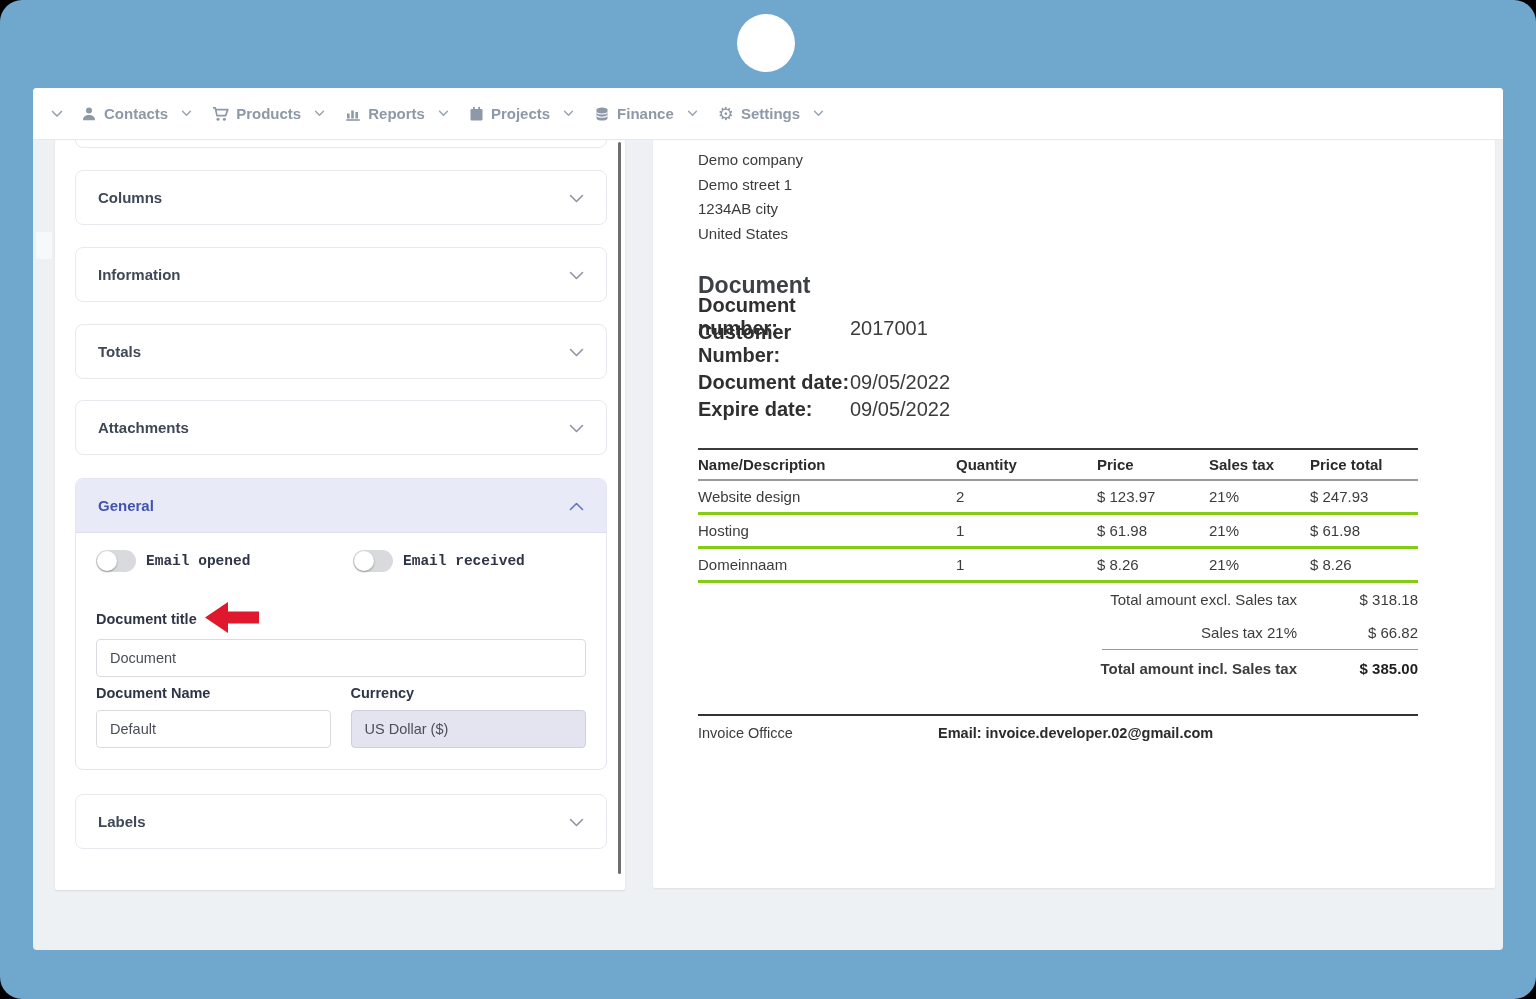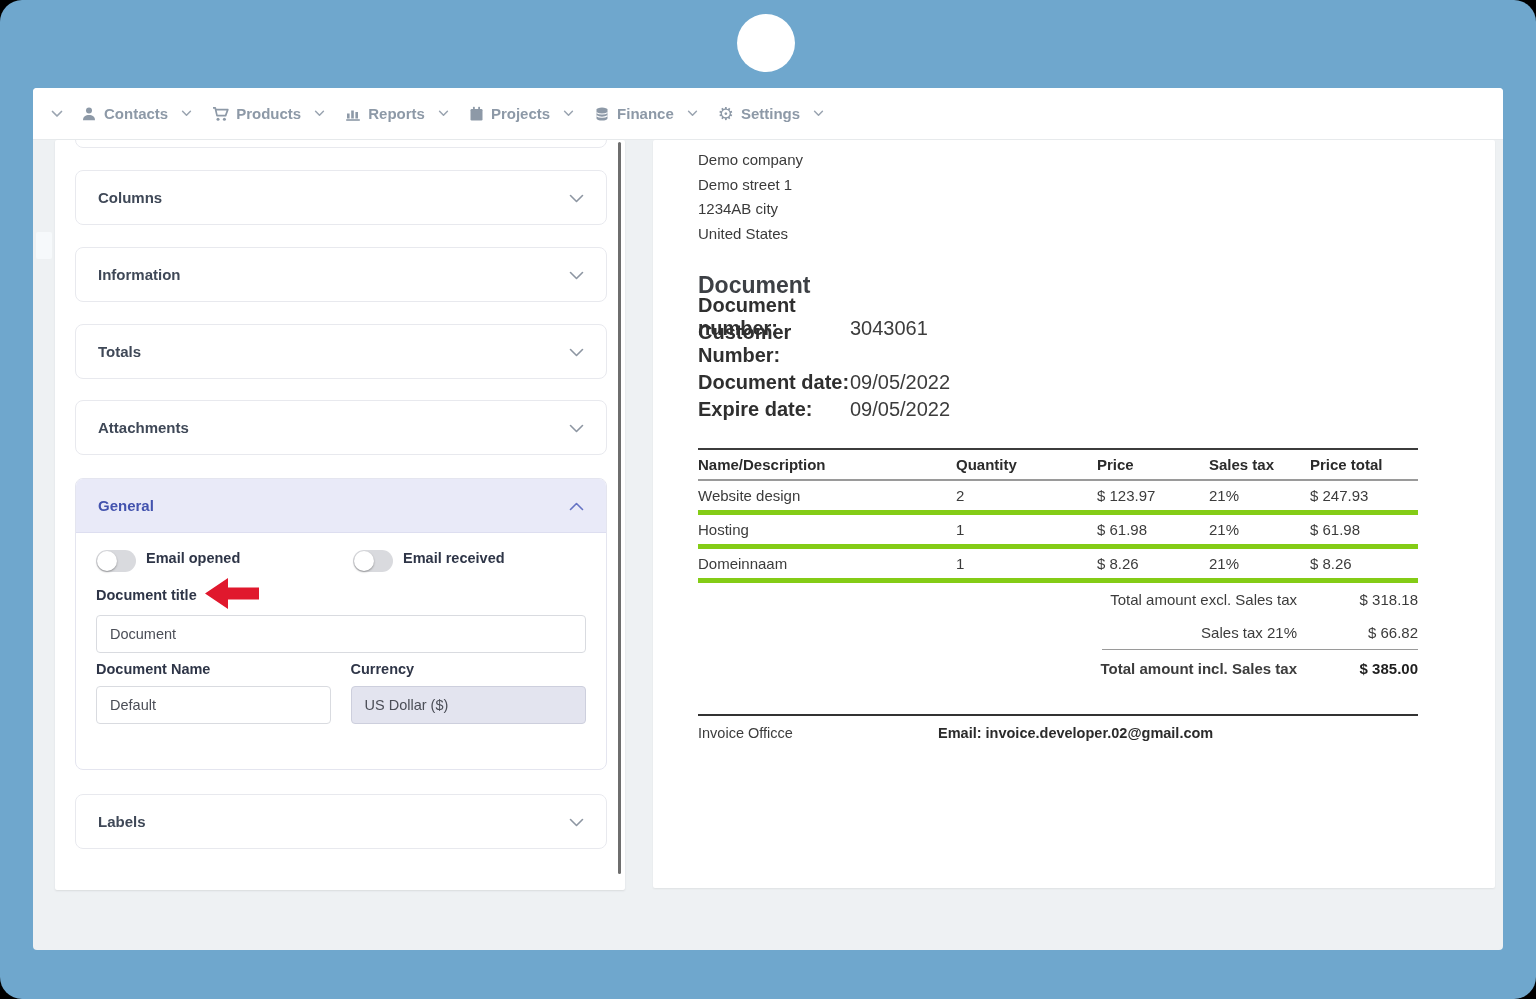--- a/index.html
+++ b/index.html
@@ -75,37 +75,37 @@
   }
   .general-header {
     height: 54px; background: #e9eaf8;
     border-bottom: 1px solid #dddef0;
     display: flex; align-items: center; justify-content: space-between;
     padding: 0 22px; cursor: pointer;
   }
   .general-header .sec-label { color: #4353ae; font-size: 15px; font-weight: 600; }
   .general-body { padding: 17px 20px 0 20px; }
   .toggles-row { display: flex; align-items: center; }
-  .toggle-group { display: flex; gap: 10px; }
+  .toggle-group { display: flex; align-items: center; gap: 10px; font-family: Liberation Mono, monospace; }
   .toggle-group.first { width: 257px; }
   .toggle {
     position: relative; width: 40px; height: 22px;
     background: #d9dade; border-radius: 11px; cursor: pointer; flex: 0 0 auto;
   }
   .toggle .knob {
     position: absolute; left: 1px; top: 1px; width: 20px; height: 20px;
     background: #fff; border-radius: 50%;
     box-shadow: 0 1px 2px rgba(0,0,0,.35);
   }
   .toggle-label { color: #2e3547; font-size: 14.5px; font-weight: 600; }
   .field-label {
     color: #2e3547; font-size: 14.5px; font-weight: 600;
     display: inline-block;
   }
-  .doc-title-row { margin-top: 12px; display: flex; align-items: center; gap: 8px; height: 22px; }
+  .doc-title-row { margin-top: 36px; display: flex; align-items: center; gap: 8px; height: 22px; }
   .text-input {
     display: block; width: 100%; height: 38px;
     border: 1px solid #d9dbe0; border-radius: 4px;
     padding: 0 13px; font-size: 14.5px; color: #4b4e57;
     font-family: "Liberation Sans", "DejaVu Sans", sans-serif;
     background: #fff; outline: none;
   }
   .doc-title-input { margin-top: 9px; }
   .two-col { margin-top: 7px; display: flex; gap: 20px; }
   .col-a { width: 235px; }
@@ -125,21 +125,21 @@
   .address-line { font-size: 15px; line-height: 24.6px; }
   .doc-heading { margin-top: 26px; font-size: 23px; font-weight: 700; color: #3d4045; }
   .meta-block { margin-top: 14px; }
   .meta-row { display: flex; height: 27px; align-items: flex-end; font-size: 20px; }
   .meta-label { width: 152px; font-weight: 700; color: #2f2f2f; }
   .meta-value { color: #3c3c3c; }
   .doc-table { margin-top: 27px; width: 720px; border-top: 2px solid #3c3c3c; }
   .t-header { display: flex; height: 31px; align-items: center;
     border-bottom: 2px solid #9a9a9a; font-weight: 700; color: #2b2b2b; font-size: 15px; }
   .t-row { display: flex; height: 34px; align-items: center;
-    border-bottom: 5px solid #84cc16; font-size: 15px; color: #3c3c3c; }
+    border-bottom: 3px solid #84cc16; font-size: 15px; color: #3c3c3c; }
   .c-name { width: 258px; } .c-qty { width: 141px; }
   .c-price { width: 112px; } .c-tax { width: 101px; } .c-total { width: 108px; }
   .totals-block { width: 720px; }
   .total-row { display: flex; height: 33px; align-items: center; font-size: 15px; }
   .total-label { flex: 1; text-align: right; color: #3c3c3c; padding-right: 0; }
   .total-label-end { width: 599px; text-align: right; }
   .total-value { width: 102px; margin-left: 19px; text-align: right; }
   .totals-sep { border-top: 1px solid #9a9a9a; margin-left: 404px; }
   .total-bold { font-weight: 700; color: #1e1e1e; height: 36px; }
   .heavy-line { width: 720px; border-top: 2px solid #333; margin-top: 28px; }
@@ -366,21 +366,21 @@
         <div class="address-line">Demo company</div>
         <div class="address-line">Demo street 1</div>
         <div class="address-line">1234AB city</div>
         <div class="address-line">United States</div>
 
         <div class="doc-heading">Document</div>
 
         <div class="meta-block">
           <div class="meta-row">
             <span class="meta-label">Document number:</span>
-            <span class="meta-value">3043061</span>
+            <span class="meta-value">2017001</span>
           </div>
           <div class="meta-row">
             <span class="meta-label">Customer Number:</span>
             <span class="meta-value"></span>
           </div>
           <div class="meta-row">
             <span class="meta-label">Document date:</span>
             <span class="meta-value">09/05/2022</span>
           </div>
           <div class="meta-row">

